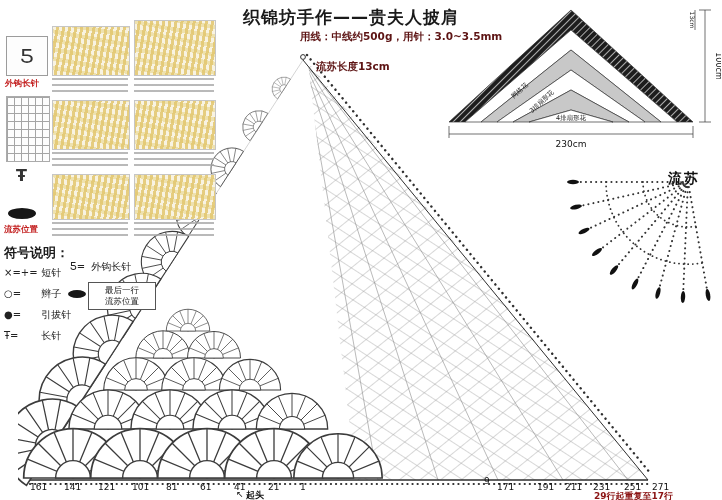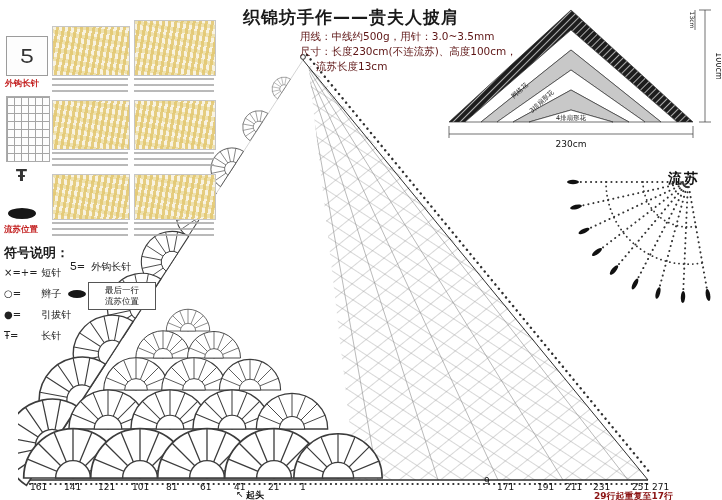--- a/index.html
+++ b/index.html
@@ -1,20 +1,20 @@
 <!DOCTYPE html>
 <html><head>
 <meta charset="utf-8">
 <style>
   html,body{margin:0;padding:0;background:#9a9a9a;}
   .page{position:relative;width:722px;height:500px;background:#ffffff;overflow:hidden;
         font-family:"DejaVu Sans","Liberation Sans",sans-serif;color:#1a1a1a;}
   .abs{position:absolute;}
   .title{left:226px;top:6px;width:250px;text-align:center;font-size:17px;font-weight:bold;letter-spacing:1px;}
-  .info{color:#5d1414;font-size:10.5px;font-weight:normal;white-space:nowrap;}
+  .info{color:#5d1414;font-size:10.5px;font-weight:bold;white-space:nowrap;}
   .thumb{position:absolute;border:1px solid #c6c6c6;
      background:
        repeating-linear-gradient(100deg, rgba(226,198,110,0) 0 3px, rgba(226,198,110,.85) 3px 6px),
        repeating-linear-gradient(10deg, #f8f3e2 0 5px, #eee1ae 5px 9px);}
   .capblock{position:absolute;background:repeating-linear-gradient(#a8a8a8 0 2px, transparent 2px 6px);opacity:.8;}
   .railbox{position:absolute;border:1px solid #9c9c9c;background:#fdfdfd;display:flex;align-items:center;justify-content:center;
      font-size:20px;color:#333;}
   .gridbox{position:absolute;border:1px solid #ababab;background-color:#fdfdfd;
      background-image:repeating-linear-gradient(90deg,#a5a5a5 0 1px,transparent 1px 7px),
                       repeating-linear-gradient(#a5a5a5 0 1px,transparent 1px 8px);}
@@ -96,21 +96,20 @@
       <use href="#fan" transform="translate(122,426) scale(1.45)"></use>
       <use href="#fan" transform="translate(189,426) scale(1.45)"></use>
       <use href="#fan" transform="translate(256,426) scale(1.45)"></use>
       <use href="#fan" transform="translate(320,426) scale(1.3)"></use>
     </g>
     <circle cx="285" cy="5" r="2.4" fill="none" stroke="#2e2e2e"></circle>
   </svg>
 
   <div class="abs title">织锦坊手作——贵夫人披肩</div>
   <div class="abs info" style="left:300px;top:30px;">用线：中线约500g，用针：3.0~3.5mm</div>
-  <div class="abs info" style="left:300px;top:45px;">尺寸：长度230cm(不连流苏)、高度100cm，</div>
   <div class="abs info" style="left:316px;top:60px;">流苏长度13cm</div>
 
   <svg class="abs" style="left:443px;top:4px;" width="278" height="158" viewBox="0 0 278 158">
     <defs>
       <pattern id="hat" width="5" height="5" patternUnits="userSpaceOnUse" patternTransform="rotate(45)">
         <rect width="5" height="5" fill="#1d1d1d"></rect>
         <line x1="0" y1="0" x2="0" y2="5" stroke="#ffffff" stroke-width="1.3"></line>
       </pattern>
     </defs>
     <path d="M128,6 L250,118 L234,118 L128,26 L22,118 L6,118 Z" fill="url(#hat)" stroke="#333" stroke-width="0.7"></path>
@@ -230,17 +229,17 @@
   <div class="num" style="left:300px;top:482px;">1</div>
 
   <div class="num" style="left:236px;top:489px;">↖</div>
   <div class="num" style="left:246px;top:489px;font-weight:bold;">起头</div>
 
   <div class="num" style="left:484px;top:476px;">9</div>
   <div class="num" style="left:497px;top:482px;">171</div>
   <div class="num" style="left:537px;top:482px;">191</div>
   <div class="num" style="left:565px;top:482px;text-align:center;">211</div>
   <div class="num" style="left:593px;top:482px;">231</div>
-  <div class="num" style="left:624px;top:482px;margin-left:8px;">251</div>
+  <div class="num" style="left:624px;top:482px;">251</div>
   <div class="num" style="left:652px;top:482px;">271</div>
   <div class="num darkred" style="left:594px;top:490px;">29行起重复至17行</div>
 
 </div>
 
 </body></html>

